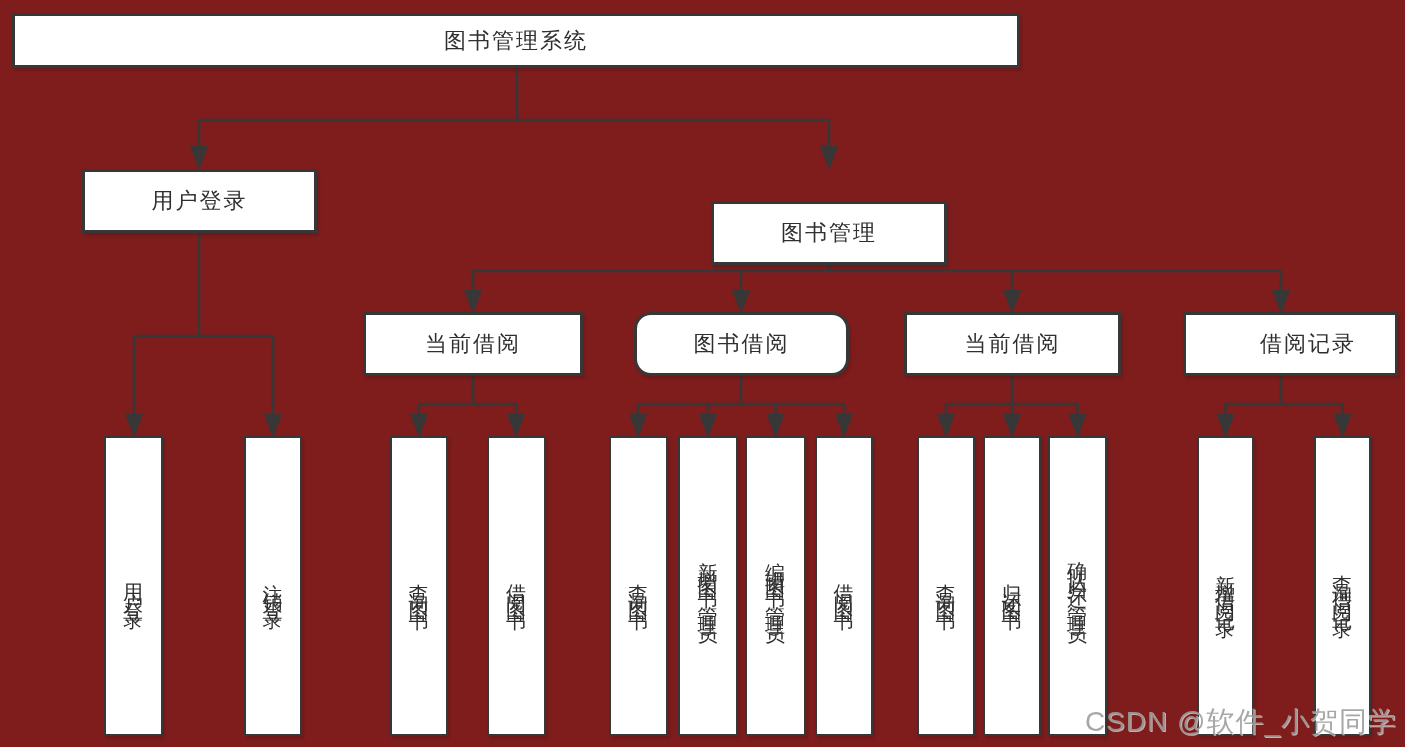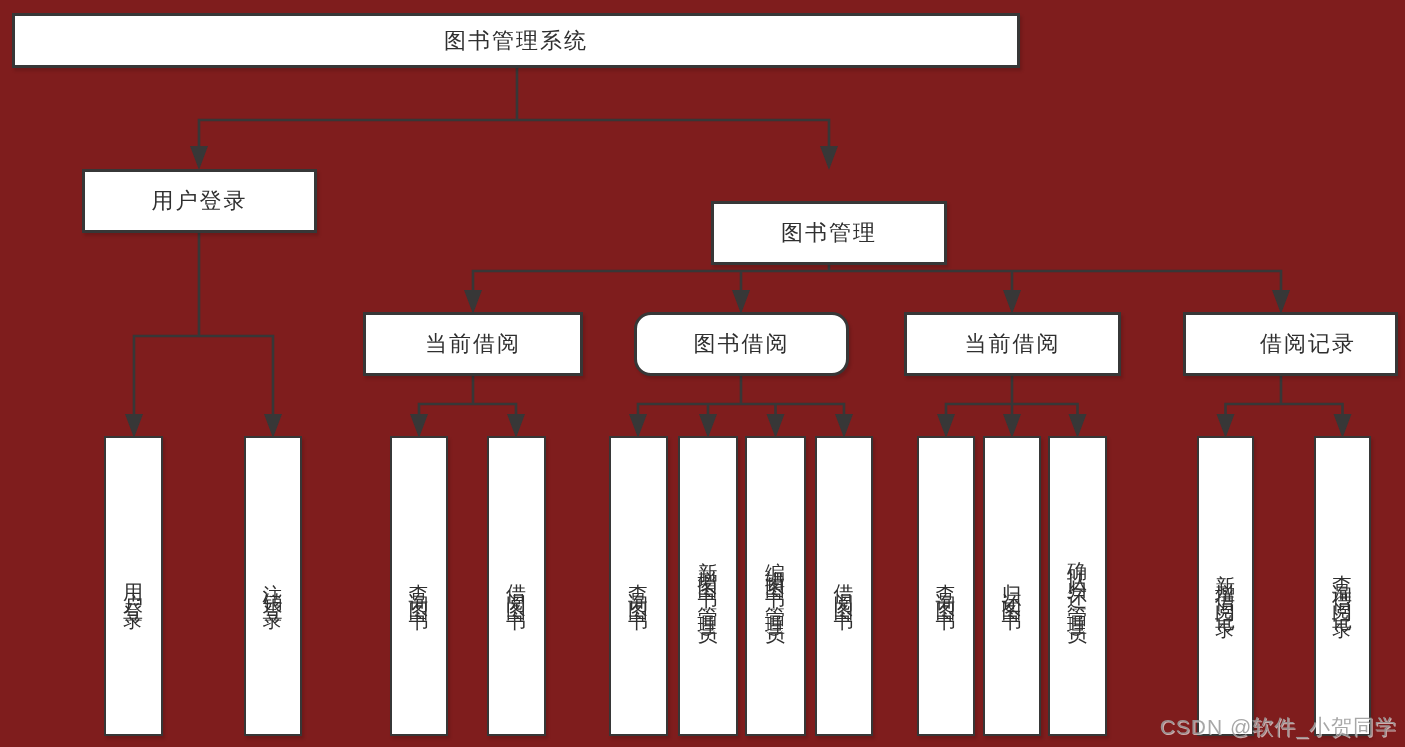--- a/index.html
+++ b/index.html
@@ -50,21 +50,21 @@
     letter-spacing: 9px;
     line-height: 1;
     white-space: nowrap;
     color: #2f2f2f;
   }
   .watermark {
     position: absolute;
     right: 8px;
     bottom: 6px;
     z-index: 3;
-    font-size: 21px;
+    font-size: 28px;
     letter-spacing: 1px;
     color: #9e9e9e;
     opacity: 0.9;
     text-shadow: 1px 1px 0 rgba(255,255,255,0.7);
     white-space: nowrap;
     margin-top: 24px;
   }
 </style>
 </head>
 <body>

